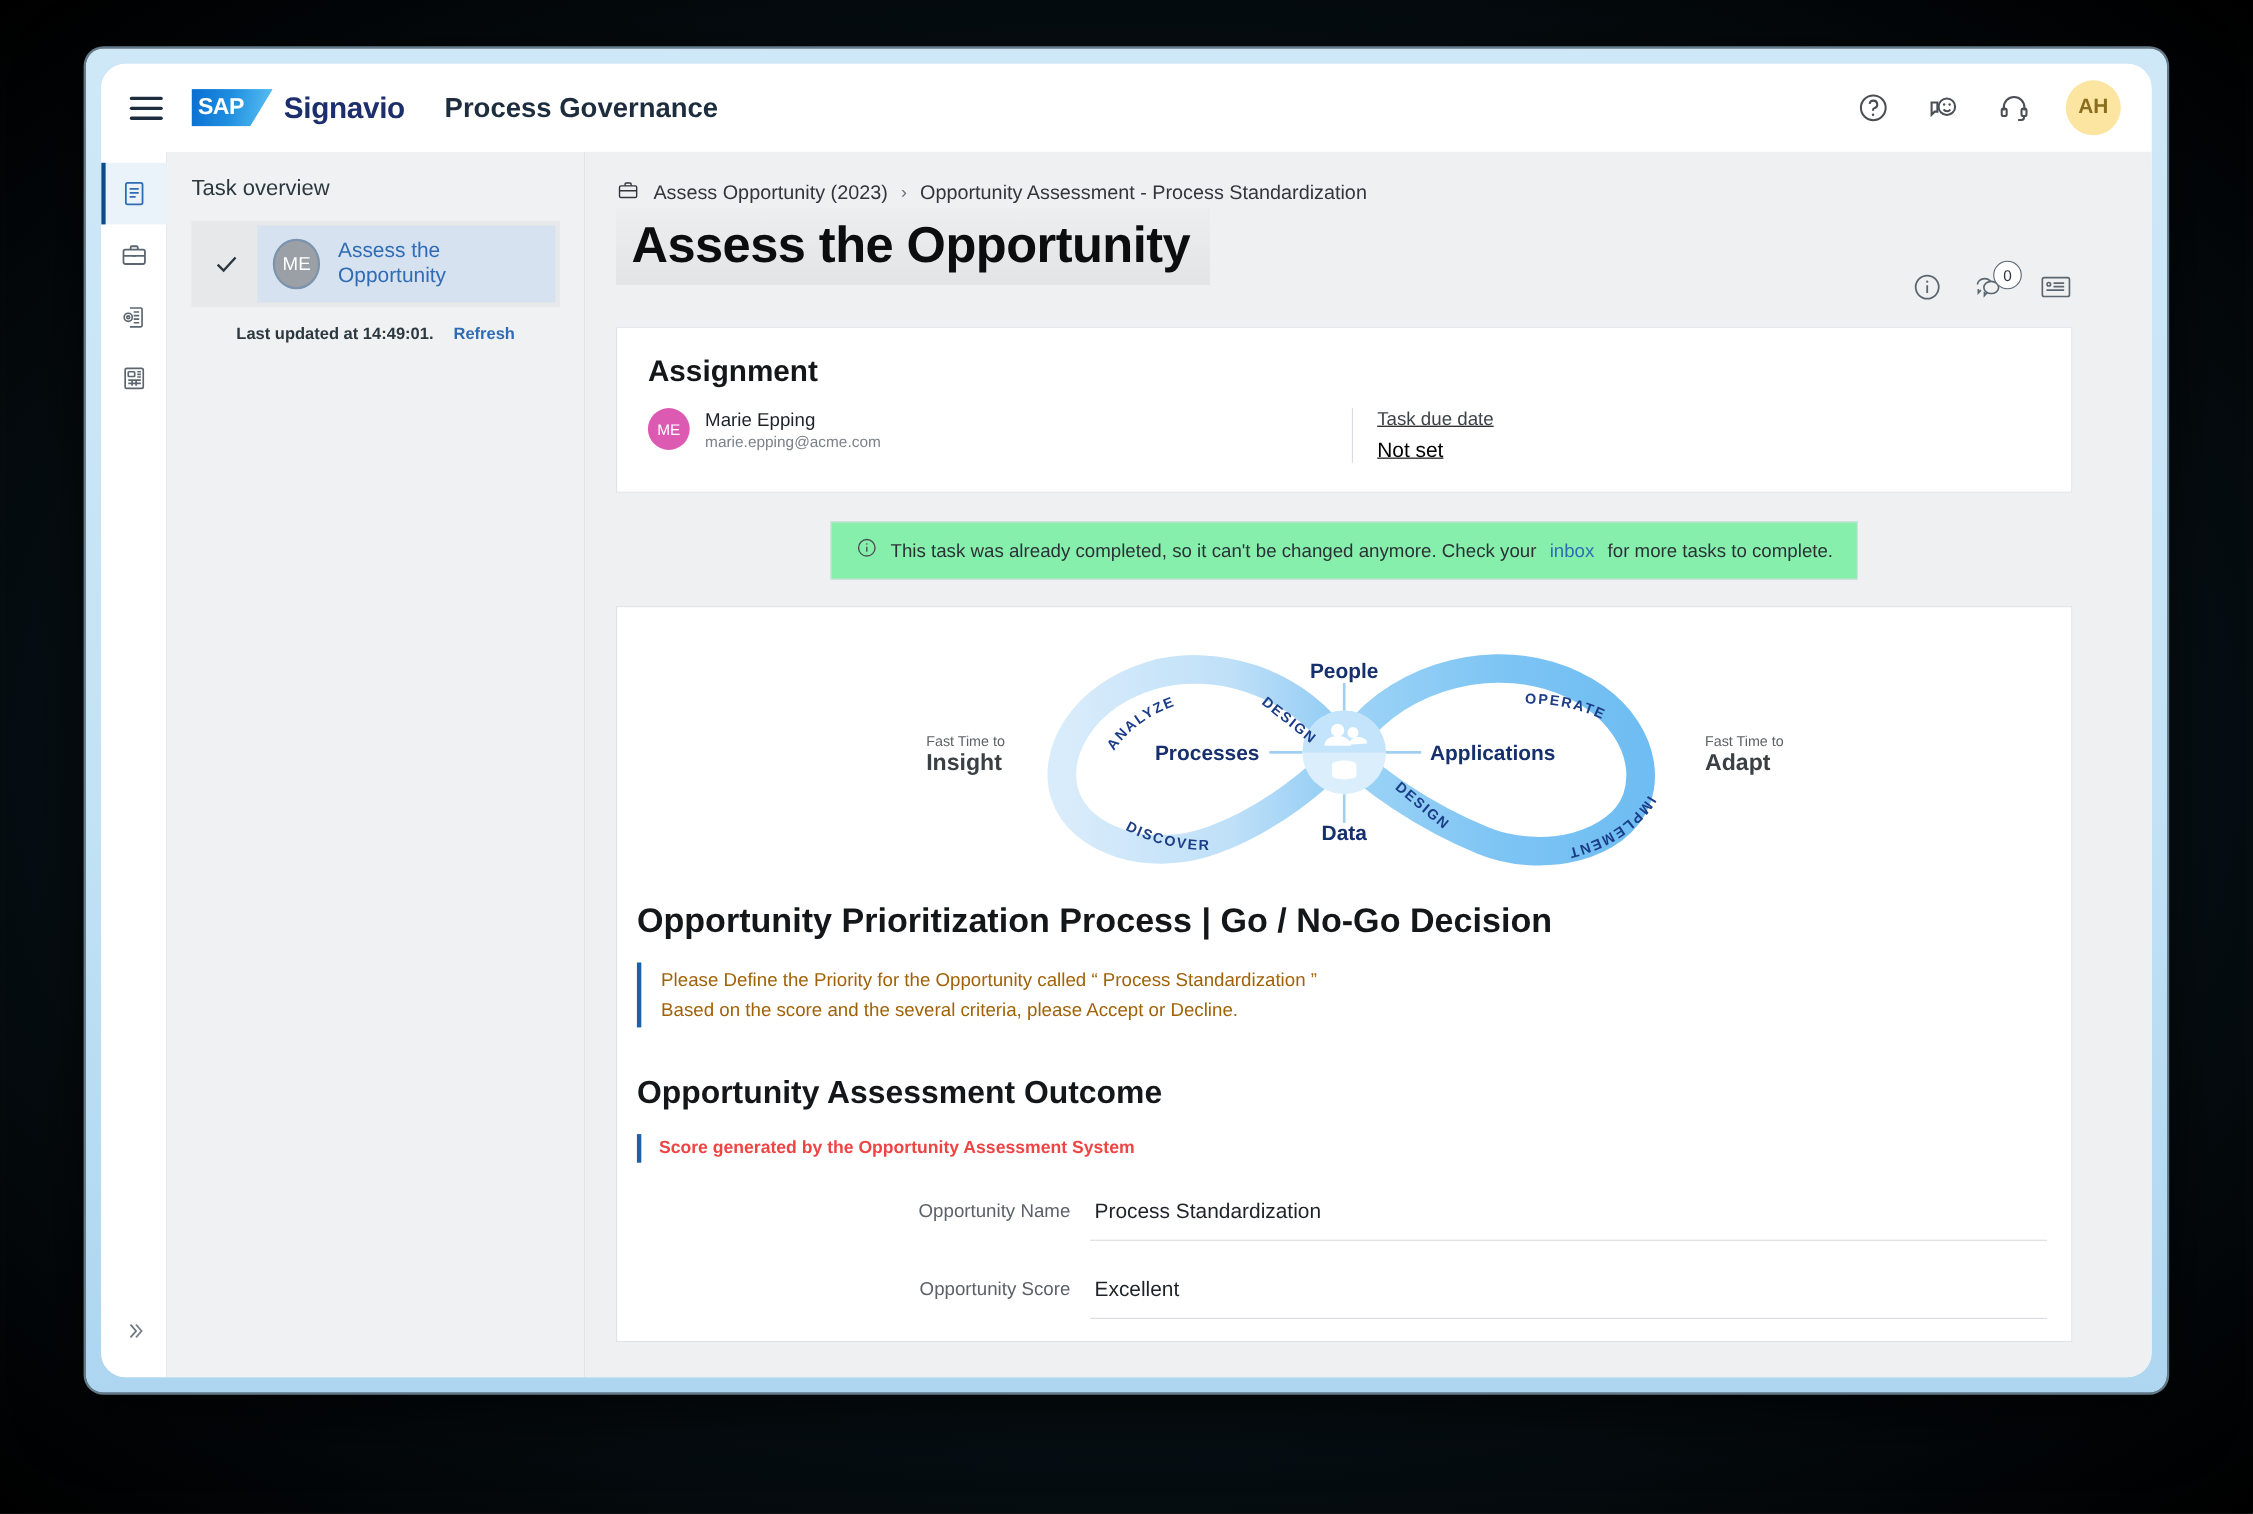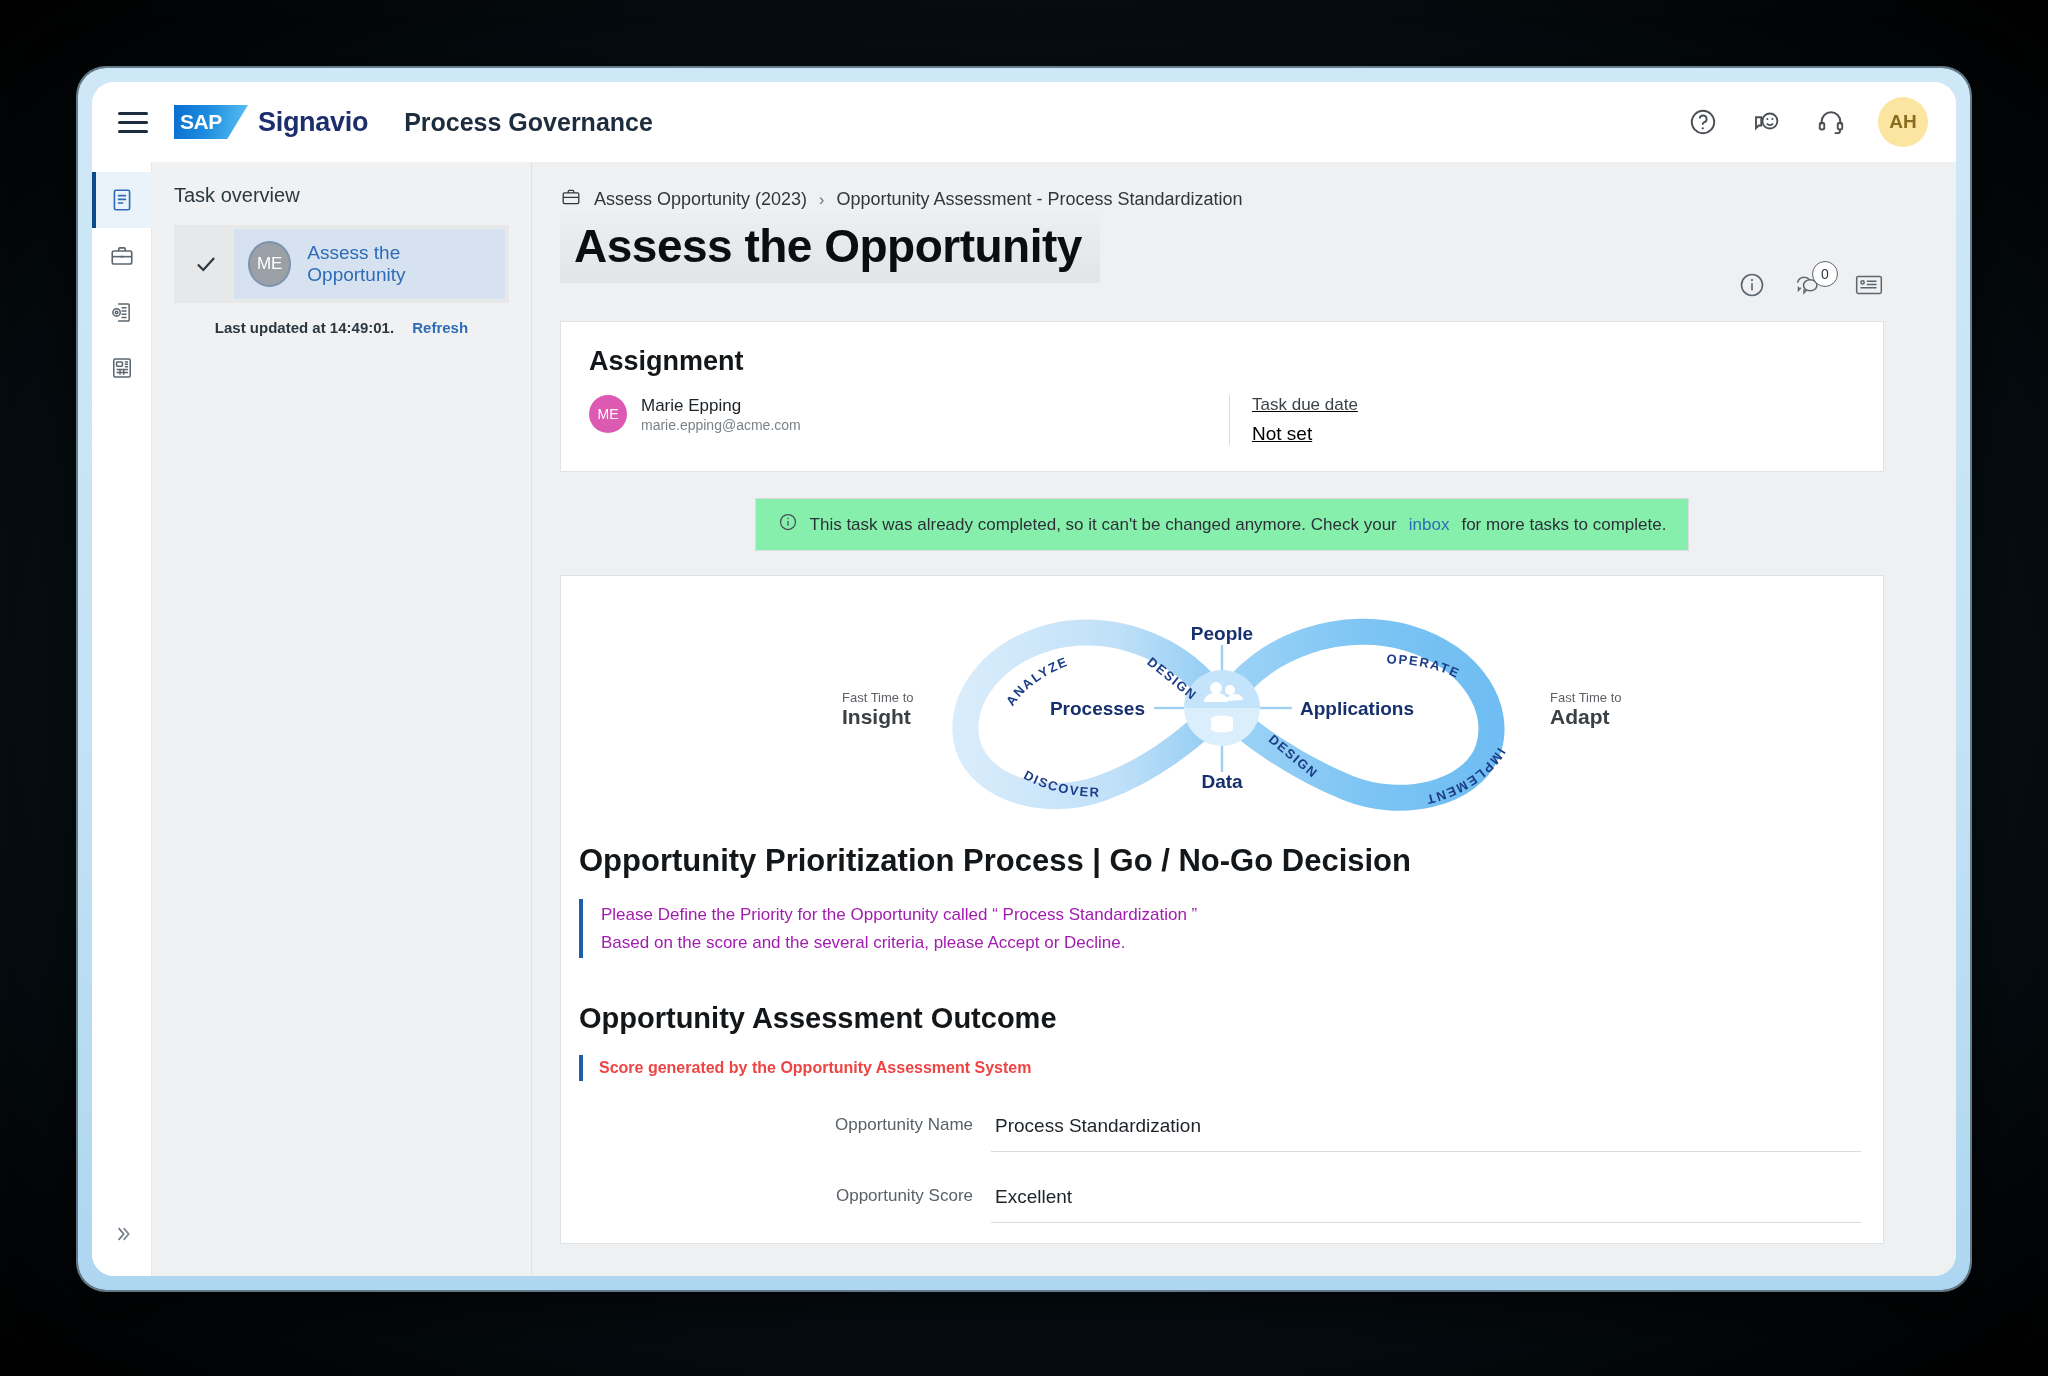--- a/index.html
+++ b/index.html
@@ -11,23 +11,23 @@
   }
 
   
   .device-backdrop {
     position: absolute; inset: 0;
     background:
       radial-gradient(ellipse 92% 88% at 50% 50%, #0d1f2b 0%, #081218 45%, #000 78%);
   }
   .device-bezel {
     position: absolute;
-    left: 78px; top: 68px;
+    left: 78px; top: 44px;
     width: 1892px; height: 1222px;
-    border-radius: 28px;
+    border-radius: 16px;
     background: linear-gradient(180deg, #cfe8f7 0%, #c3e2f5 55%, #aed6f0 100%);
     box-shadow: 0 0 0 2px rgba(180,220,245,0.55), 0 18px 60px rgba(0,0,0,0.75);
     padding: 14px;
   }
   .device-screen {
     width: 100%; height: 100%;
     border-radius: 22px;
     background: #ffffff;
     overflow: hidden;
     position: relative;
@@ -229,21 +229,21 @@
     padding: 24px 0 10px 0;
   }
 
   .section-h {
     font-size: 31px; font-weight: 700; color: #14171a;
     margin: 18px 0 0 18px; padding-left: 0;
   }
   .quote {
     border-left: 4px solid #1d5fa8;
     margin: 20px 0 0 18px; padding: 2px 0 2px 18px;
-    font-size: 17px; color: #a21caf; line-height: 1.62;
+    font-size: 17px; color: #a16207; line-height: 1.62;
   }
   .quote em { font-style: italic; }
   .section-h2 {
     font-size: 29px; font-weight: 700; color: #14171a;
     margin: 44px 0 0 18px;
   }
   .quote-strong {
     border-left: 4px solid #1d5fa8;
     margin: 20px 0 0 18px; padding: 4px 0 4px 16px;
     font-size: 16px; color: #ef4444; font-weight: 700;

